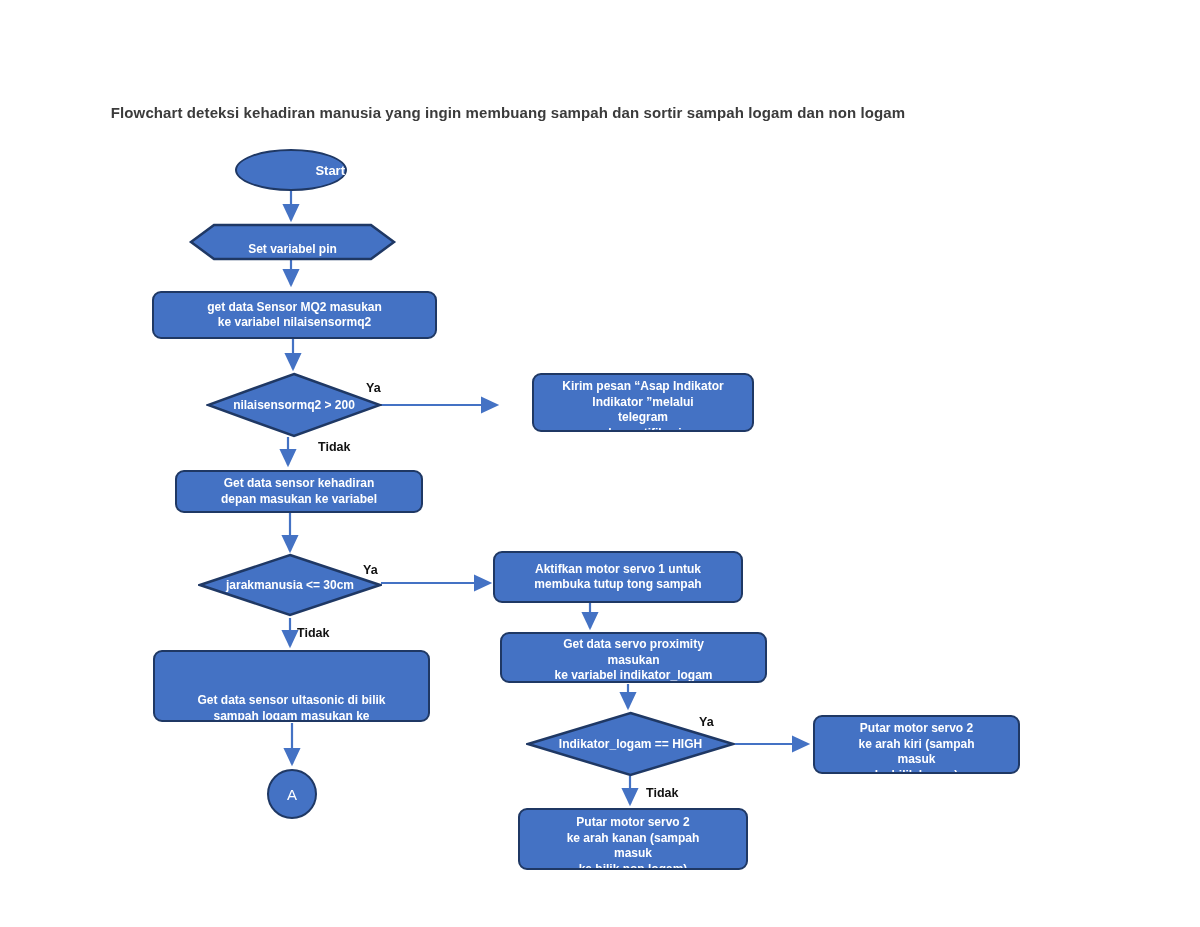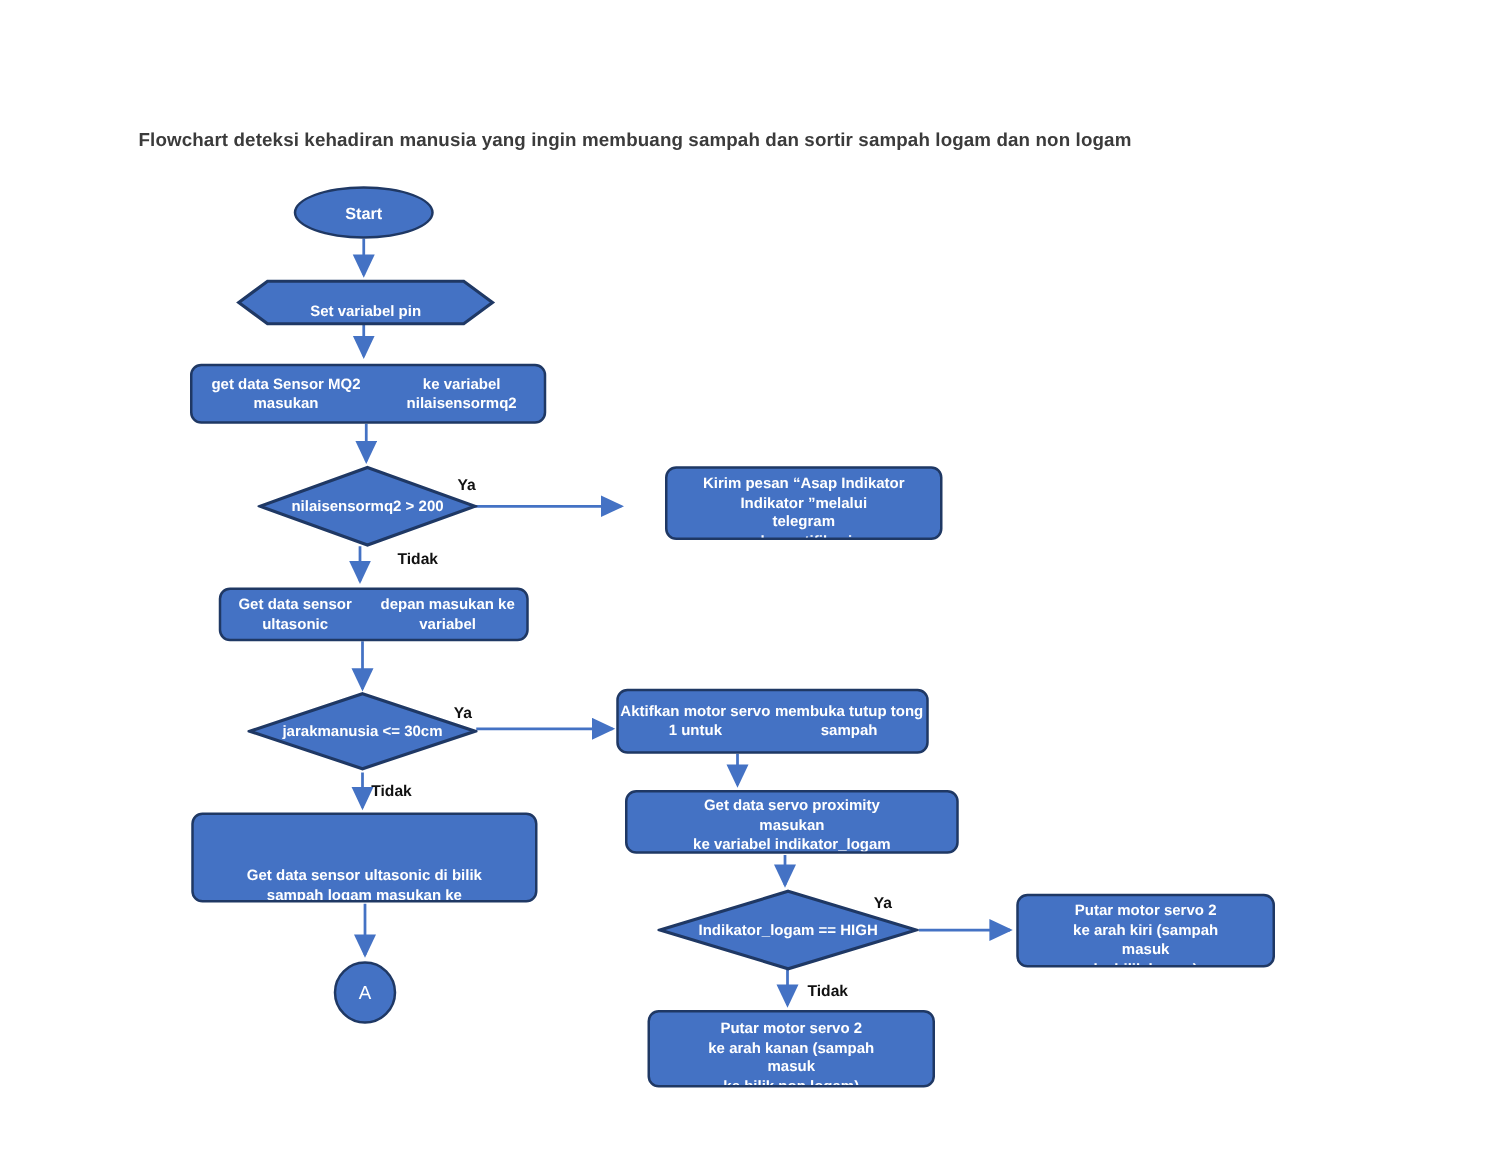--- a/index.html
+++ b/index.html
@@ -11,21 +11,21 @@
   .title{
     position:absolute;left:108px;top:104px;width:800px;
     font-size:15px;font-weight:bold;color:#3b3b3b;letter-spacing:.1px;text-align:center;
   }
   svg.overlay{position:absolute;left:0;top:0;pointer-events:none;}
   .node{position:absolute;box-sizing:border-box;color:#ffffff;font-weight:bold;}
   .box{
     background:#4472C4;border:2.5px solid #1F3864;border-radius:9px;
     font-size:12px;line-height:15.5px;text-align:center;overflow:hidden;
   }
-  .mid{display:flex;flex-direction:row;align-items:center;justify-content:center;}
+  .mid{display:flex;flex-direction:column;align-items:center;justify-content:center;}
   .ellipse{
     background:#4472C4;border:2.5px solid #1F3864;border-radius:50%;
     display:flex;align-items:center;justify-content:center;font-size:13px;
   }
   .circle{
     background:#4472C4;border:2.5px solid #1F3864;border-radius:50%;
     display:flex;align-items:center;justify-content:center;
     font-size:15px;font-weight:normal;
   }
   .shape-wrap{position:absolute;}
@@ -63,21 +63,21 @@
       <line x1="290" y1="618" x2="290" y2="646" marker-end="url(#ah)"></line>
       <line x1="292" y1="723" x2="292" y2="764" marker-end="url(#ah)"></line>
       <line x1="381" y1="583" x2="490" y2="583" marker-end="url(#ah)"></line>
       <line x1="590" y1="603" x2="590" y2="628" marker-end="url(#ah)"></line>
       <line x1="628" y1="684" x2="628" y2="708" marker-end="url(#ah)"></line>
       <line x1="630" y1="776" x2="630" y2="804" marker-end="url(#ah)"></line>
       <line x1="735" y1="744" x2="808" y2="744" marker-end="url(#ah)"></line>
     </g>
   </svg>
 
-  <div class="node ellipse" style="left:235px;top:149px;width:112px;height:42px;">
+  <div class="node ellipse" style="left:235px;top:149px;width:112px;height:42px;justify-content:flex-end;">
     <span>Start</span>
   </div>
 
   <div class="shape-wrap" style="left:188px;top:223px;width:209px;height:52px;">
     <svg width="209" height="38" viewBox="0 0 209 38">
       <polygon points="26,2 183,2 206,19 183,36 26,36 3,19" fill="#4472C4" stroke="#1F3864" stroke-width="2.5"></polygon>
     </svg>
     <div class="shape-label">Set variabel pin</div>
   </div>
 
@@ -94,21 +94,21 @@
   </div>
 
   <div class="node box" style="left:532px;top:373px;width:222px;height:59px;padding-top:4px;">
     <span class="line">Kirim pesan “Asap Indikator</span>
     <span class="line">Indikator ”melalui</span>
     <span class="line">telegram</span>
     <span class="line">dan notifikasi</span>
   </div>
 
   <div class="node box mid" style="left:175px;top:470px;width:248px;height:43px;">
-    <span class="line">Get data sensor ultasonic</span>
+    <span class="line">Get data sensor kehadiran</span>
     <span class="line">depan masukan ke variabel</span>
   </div>
 
   <div class="shape-wrap" style="left:198px;top:553px;width:184px;height:64px;">
     <svg width="184" height="64" viewBox="0 0 184 64">
       <polygon points="92,2 182,32 92,62 2,32" fill="#4472C4" stroke="#1F3864" stroke-width="2.5"></polygon>
     </svg>
     <div class="shape-label">jarakmanusia &lt;= 30cm</div>
   </div>
 

